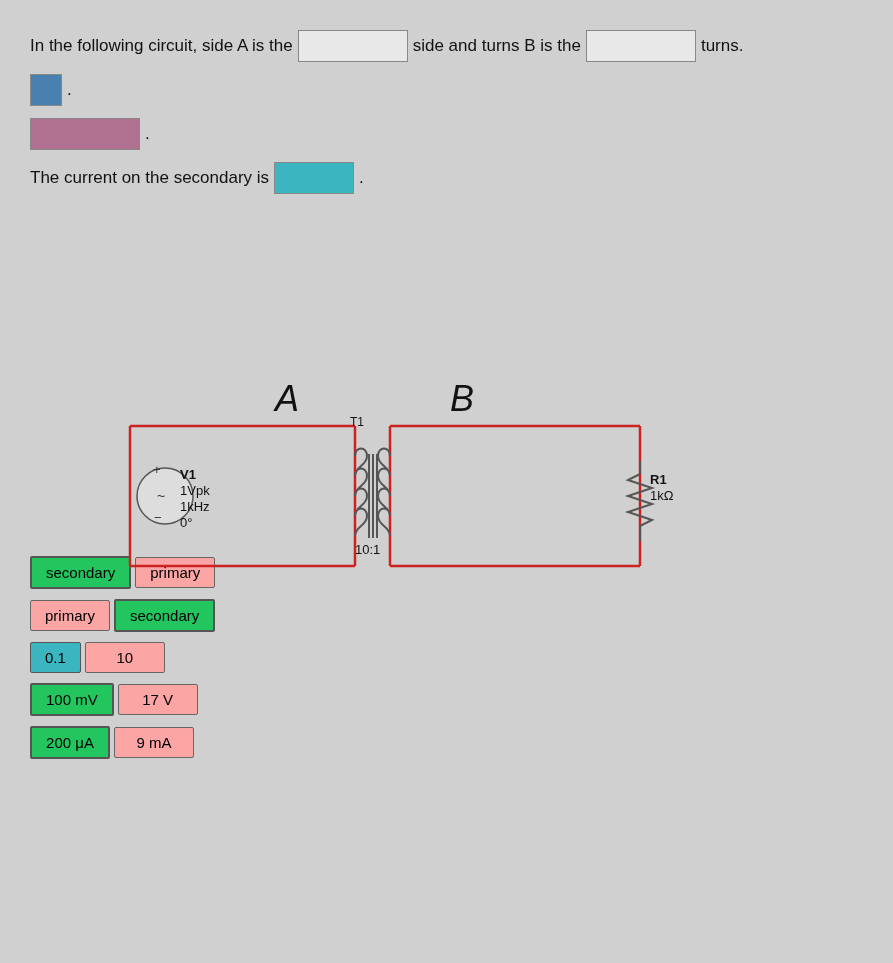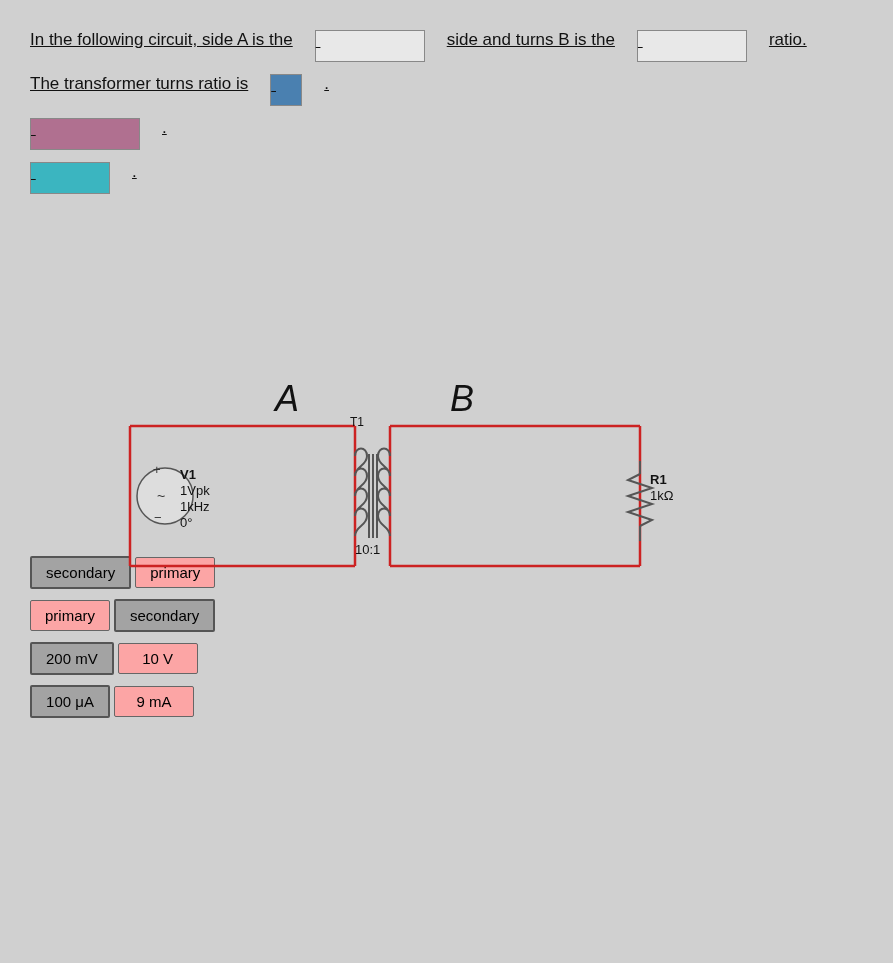--- a/index.html
+++ b/index.html
@@ -11,25 +11,25 @@
       padding: 30px 30px 30px 30px;
       color: #111;
     }
 
     .question-section {
       margin-bottom: 10px;
     }
 
     .question-line {
       display: flex;
+      align-items: center;
       margin-bottom: 12px;
       font-size: 17px;
       flex-wrap: wrap;
-      gap: 22px;
-      text-decoration: underline;
+      gap: 5px;
     }
 
     .answer-box {
       display: inline-block;
       border: 1.5px solid #888;
       background: #e8e8e8;
       min-width: 110px;
       height: 32px;
       vertical-align: middle;
     }
@@ -96,21 +96,21 @@
       padding: 6px 14px;
       font-size: 15px;
       cursor: pointer;
       min-width: 80px;
       text-align: center;
       border-radius: 2px;
     }
 
     .opt-btn-selected {
       border: 2px solid #555;
-      background: #a3a3a3;
+      background: #22c55e;
     }
 
     .opt-btn-teal {
       background: #3bb5c0;
       border: 1.5px solid #555;
       padding: 6px 14px;
       font-size: 15px;
       min-width: 50px;
       text-align: center;
       border-radius: 2px;
@@ -119,35 +119,35 @@
 </head>
 <body>
 
 <div class="question-section">
 
   <div class="question-line">
     <span>In the following circuit, side A is the</span>
     <span class="answer-box">&nbsp;</span>
     <span>side and turns B is the</span>
     <span class="answer-box">&nbsp;</span>
-    <span>ratio.</span>
-  </div>
-
-  <div class="question-line">
-    <span>The transformer turns ratio is</span>
+    <span>turns.</span>
+  </div>
+
+  <div class="question-line">
     <span class="answer-box-small-blue">&nbsp;</span>
     <span>.</span>
   </div>
 
   <div class="question-line">
     <span class="answer-box-mauve">&nbsp;</span>
     <span>.</span>
   </div>
 
   <div class="question-line">
+    <span>The current on the secondary is</span>
     <span class="answer-box-blue">&nbsp;</span>
     <span>.</span>
   </div>
 
 </div>
 
 <div class="circuit-area">
   <svg class="circuit-svg" viewBox="0 0 700 370" xmlns="http://www.w3.org/2000/svg">
 
     <text x="215" y="205" font-size="36" font-style="italic" fill="#111">A</text>
@@ -222,24 +222,28 @@
   <div class="option-row">
     <button class="opt-btn opt-btn-selected">secondary</button>
     <button class="opt-btn">primary</button>
   </div>
 
   <div class="option-row">
     <button class="opt-btn">primary</button>
     <button class="opt-btn opt-btn-selected">secondary</button>
   </div>
 
-
-  <div class="option-row">
-    <button class="opt-btn opt-btn-selected">200 mV</button>
-    <button class="opt-btn">10 V</button>
-  </div>
-
-  <div class="option-row">
-    <button class="opt-btn opt-btn-selected">100 μA</button>
+  <div class="option-row">
+    <button class="opt-btn-teal">0.1</button>
+    <button class="opt-btn">10</button>
+  </div>
+
+  <div class="option-row">
+    <button class="opt-btn opt-btn-selected">100 mV</button>
+    <button class="opt-btn">17 V</button>
+  </div>
+
+  <div class="option-row">
+    <button class="opt-btn opt-btn-selected">200 μA</button>
     <button class="opt-btn">9 mA</button>
   </div>
 
 </div>
 
 </body></html>

